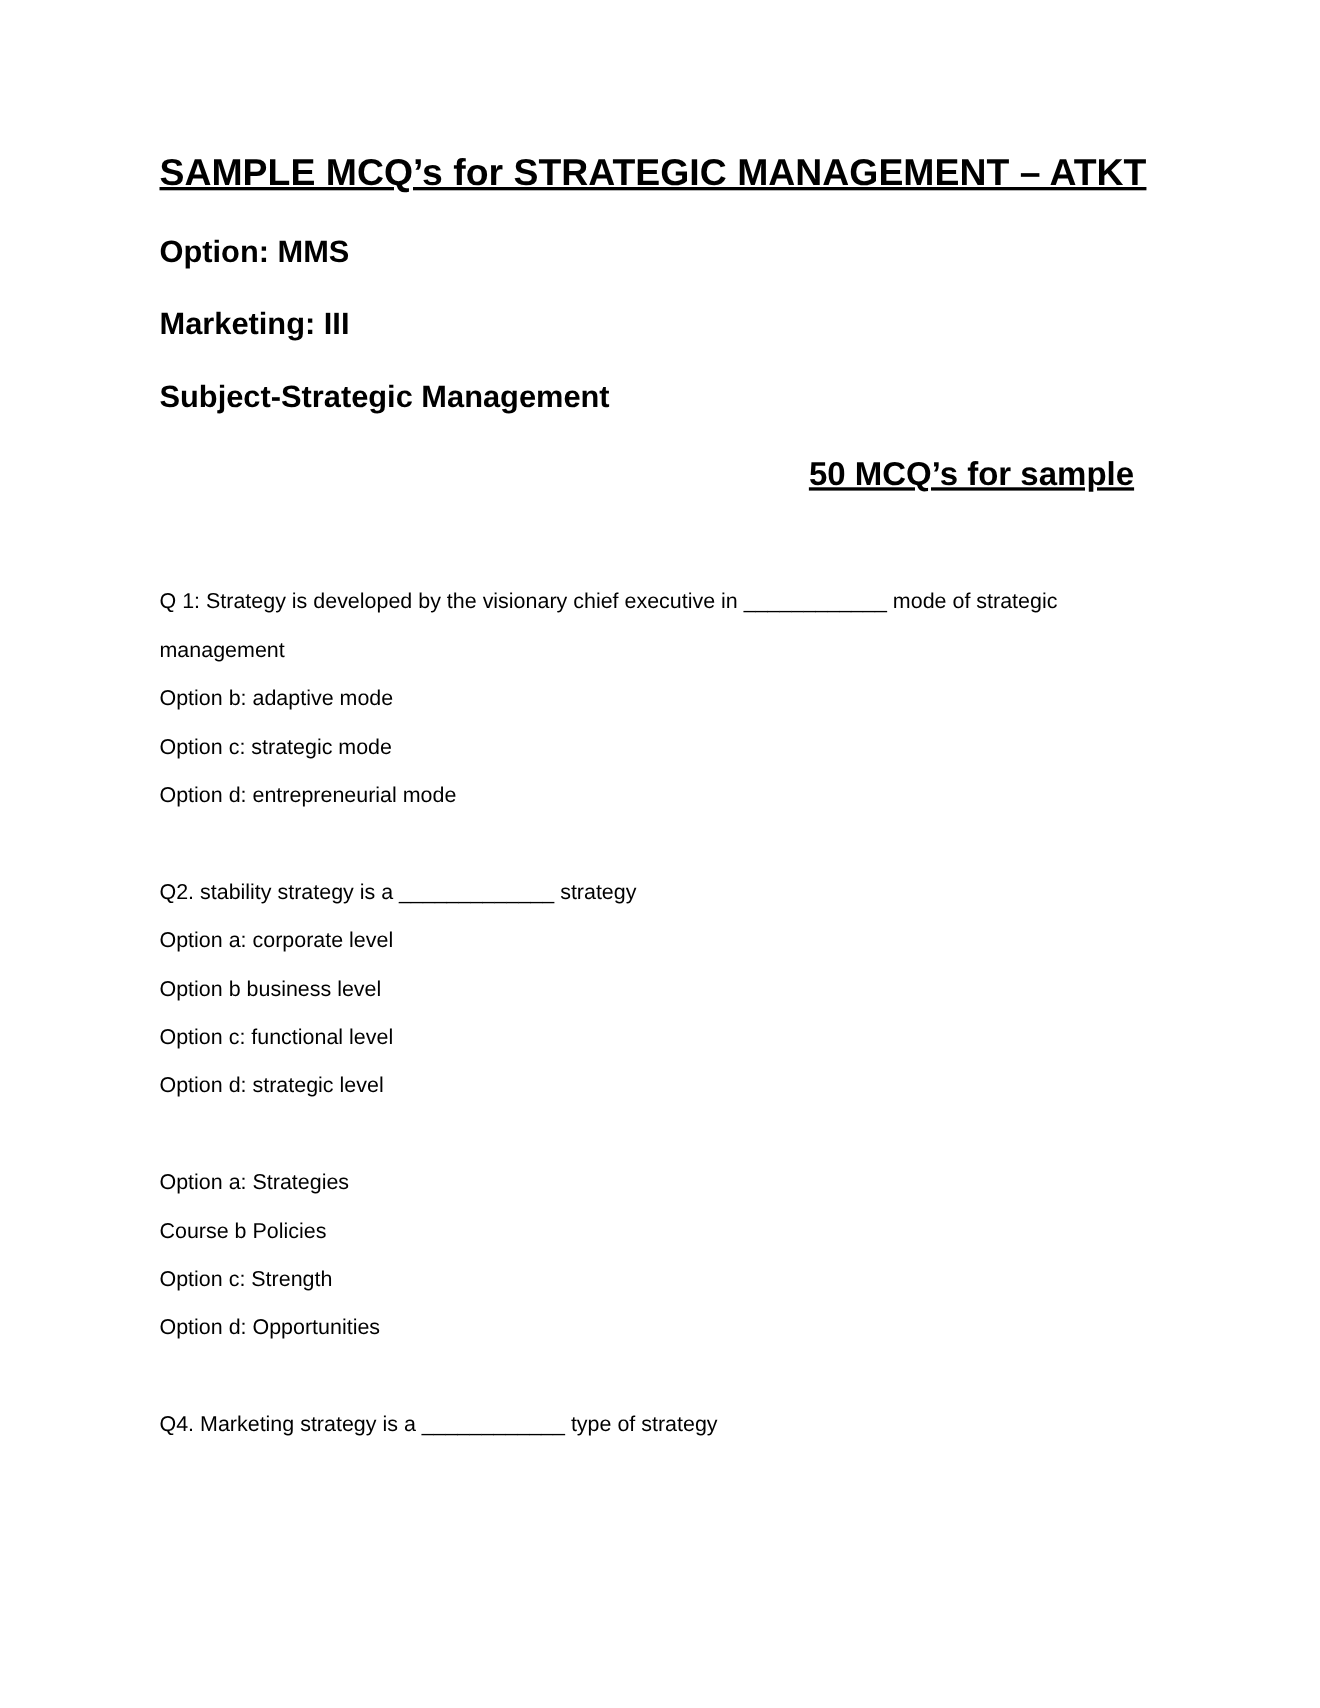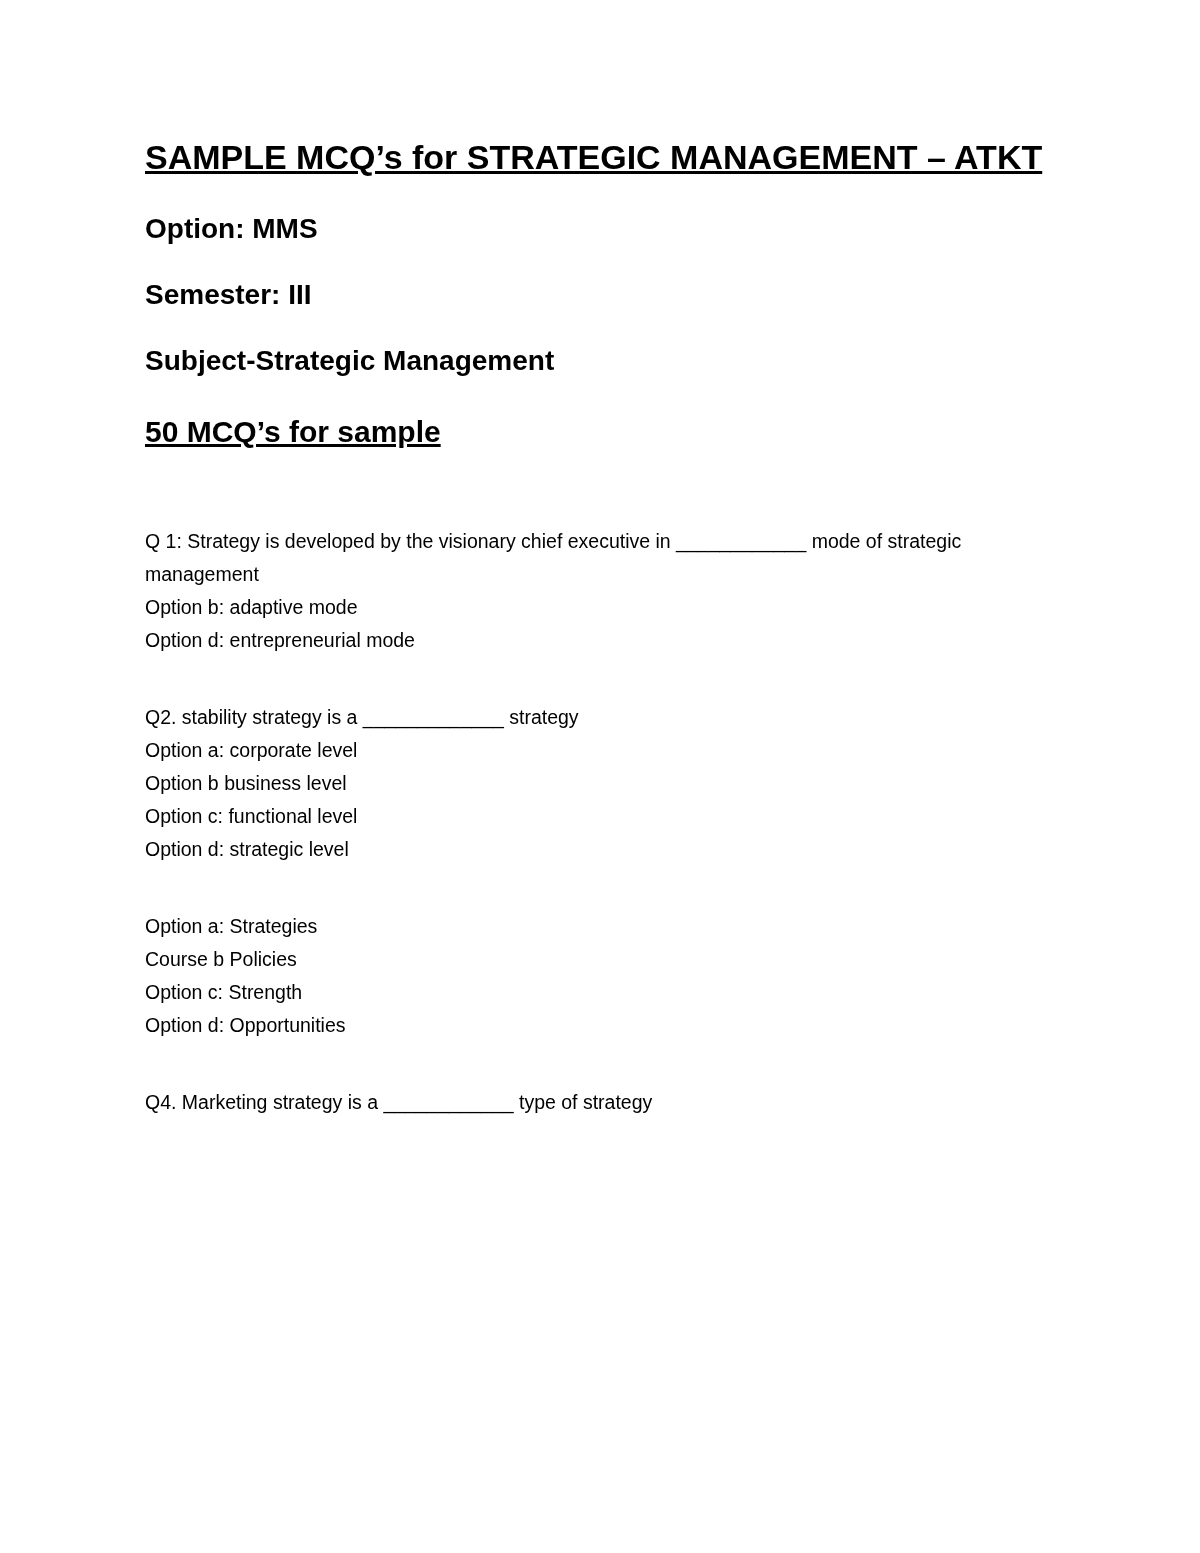--- a/index.html
+++ b/index.html
@@ -32,54 +32,55 @@
   }
   .meta-line {
     font-size: 28px;
     font-weight: bold;
     margin: 0 0 34px 0;
   }
   .center-heading {
     font-size: 30px;
     font-weight: bold;
     text-decoration: underline;
-    text-align: left;
+    text-align: right;
     margin: 38px 0 16px 0;
   }
   .questions {
     margin-top: 76px;
     width: 915px;
   }
   .q-block {
     margin: 0 0 44px 0;
   }
   .q-block .line {
     font-size: 19.5px;
-    line-height: 33px;
+    line-height: 44px;
     margin: 0;
     font-weight: normal;
   }
   .q-block .q-text {
     
   }
 </style>
 </head>
 <body>
 
 <div class="page">
   <h1 class="doc-title">SAMPLE MCQ’s for STRATEGIC MANAGEMENT – ATKT</h1>
   <p class="meta-line">Option: MMS</p>
-  <p class="meta-line">Semester: III</p>
+  <p class="meta-line">Marketing: III</p>
   <p class="meta-line">Subject-Strategic Management</p>
   <h2 class="center-heading">50 MCQ’s for sample</h2>
 
   <div class="questions" id="questions-container">
       <div class="q-block">
         <p class="line q-text">Q 1: Strategy is developed by the visionary chief executive in ____________ mode of strategic management</p>
         <p class="line option">Option b: adaptive mode</p>
+        <p class="line option">Option c: strategic mode</p>
         <p class="line option">Option d: entrepreneurial mode</p>
       </div>
       <div class="q-block">
         <p class="line q-text">Q2. stability strategy is a _____________ strategy</p>
         <p class="line option">Option a: corporate level</p>
         <p class="line option">Option b business level</p>
         <p class="line option">Option c: functional level</p>
         <p class="line option">Option d: strategic level</p>
       </div>
       <div class="q-block">

